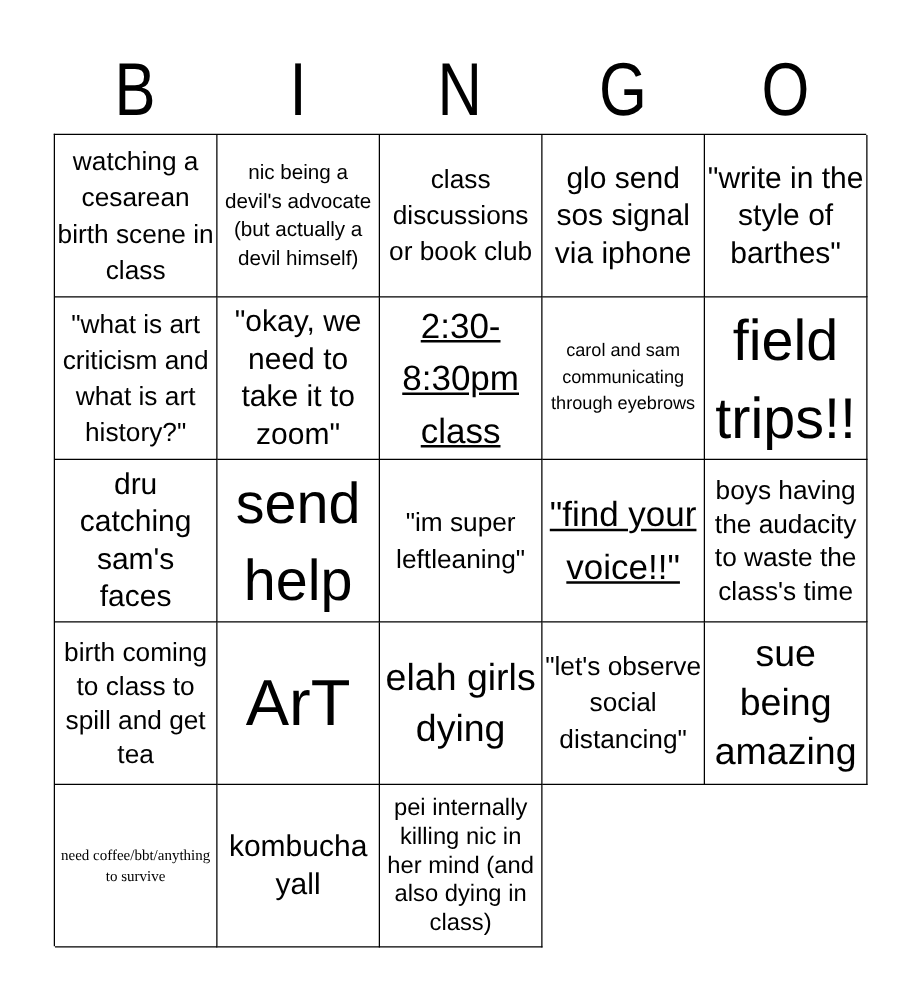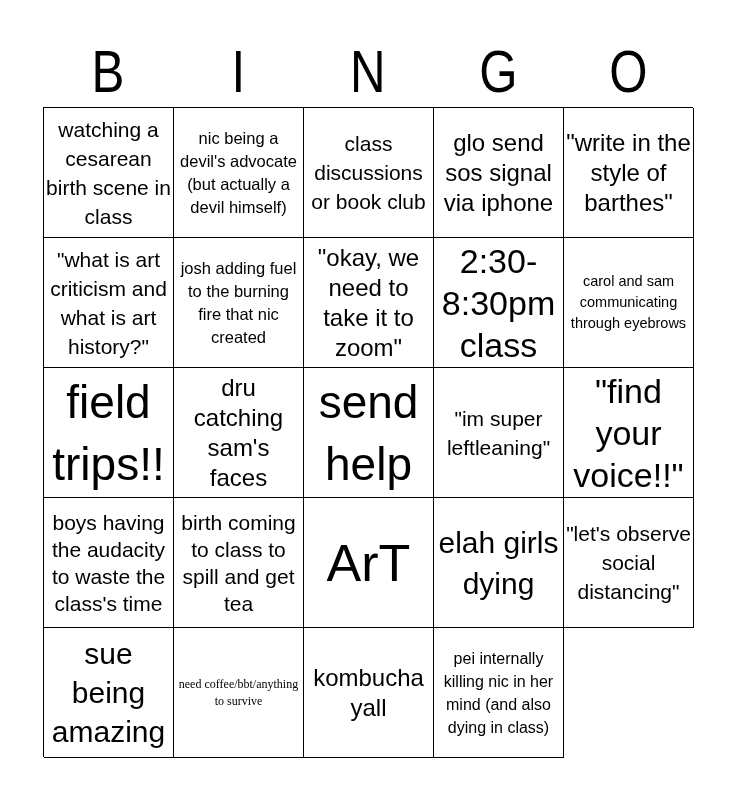--- a/index.html
+++ b/index.html
@@ -64,21 +64,21 @@
     .cell-text {
       display: block;
       word-wrap: break-word;
       white-space: normal;
     }
     .fs-xs  { font-size: 12px;  line-height: 17px; font-family: Liberation Serif, serif; }
     .fs-s   { font-size: 16.5px; line-height: 23px; text-align: center; }
     .fs-m   { font-size: 21px;  line-height: 29px; }
     .fs-ml  { font-size: 24px;  line-height: 30px; }
     .fs-l   { font-size: 30px;  line-height: 36px; }
-    .fs-xl  { font-size: 34px;  line-height: 42px; }
+    .fs-xl  { font-size: 28px;  line-height: 42px; text-decoration: underline; }
     .fs-xxl { font-size: 46px;  line-height: 62px; }
     .fs-huge{ font-size: 52px;  line-height: 62px; }
   </style>
 </head>
 <body>
 
 <div class="header">
   <div class="header-letter">
       <span>B</span>
     </div>
@@ -109,23 +109,20 @@
     </div>
   <div class="cell">
       <span class="cell-text fs-ml">glo send sos signal via iphone</span>
     </div>
   <div class="cell">
       <span class="cell-text fs-ml">"write in the style of barthes"</span>
     </div>
 
   <div class="cell">
       <span class="cell-text fs-m">"what is art criticism and what is art history?"</span>
-    </div>
-  <div class="cell">
-      <span class="cell-text fs-s">josh adding fuel to the burning fire that nic created</span>
     </div>
   <div class="cell">
       <span class="cell-text fs-ml">"okay, we need to take it to zoom"</span>
     </div>
   <div class="cell">
       <span class="cell-text fs-xl" style="line-height:42px">2:30-8:30pm class</span>
     </div>
   <div class="cell">
       <span class="cell-text" style="font-size:14.5px;line-height:21px">carol and sam communicating through eyebrows</span>
     </div>
@@ -165,15 +162,15 @@
   <div class="cell">
       <span class="cell-text fs-l" style="line-height:39px">sue being amazing</span>
     </div>
   <div class="cell">
       <span class="cell-text fs-xs">need coffee/bbt/anything to survive</span>
     </div>
   <div class="cell">
       <span class="cell-text fs-ml">kombucha yall</span>
     </div>
   <div class="cell">
-      <span class="cell-text fs-s" style="font-size:16px">pei internally killing nic in her mind (and also dying in class)</span>
+      <span class="cell-text fs-s" style="font-size:19px">pei internally killing nic in her mind (and also dying in class)</span>
     </div>
 </div>
 
 </body></html>

